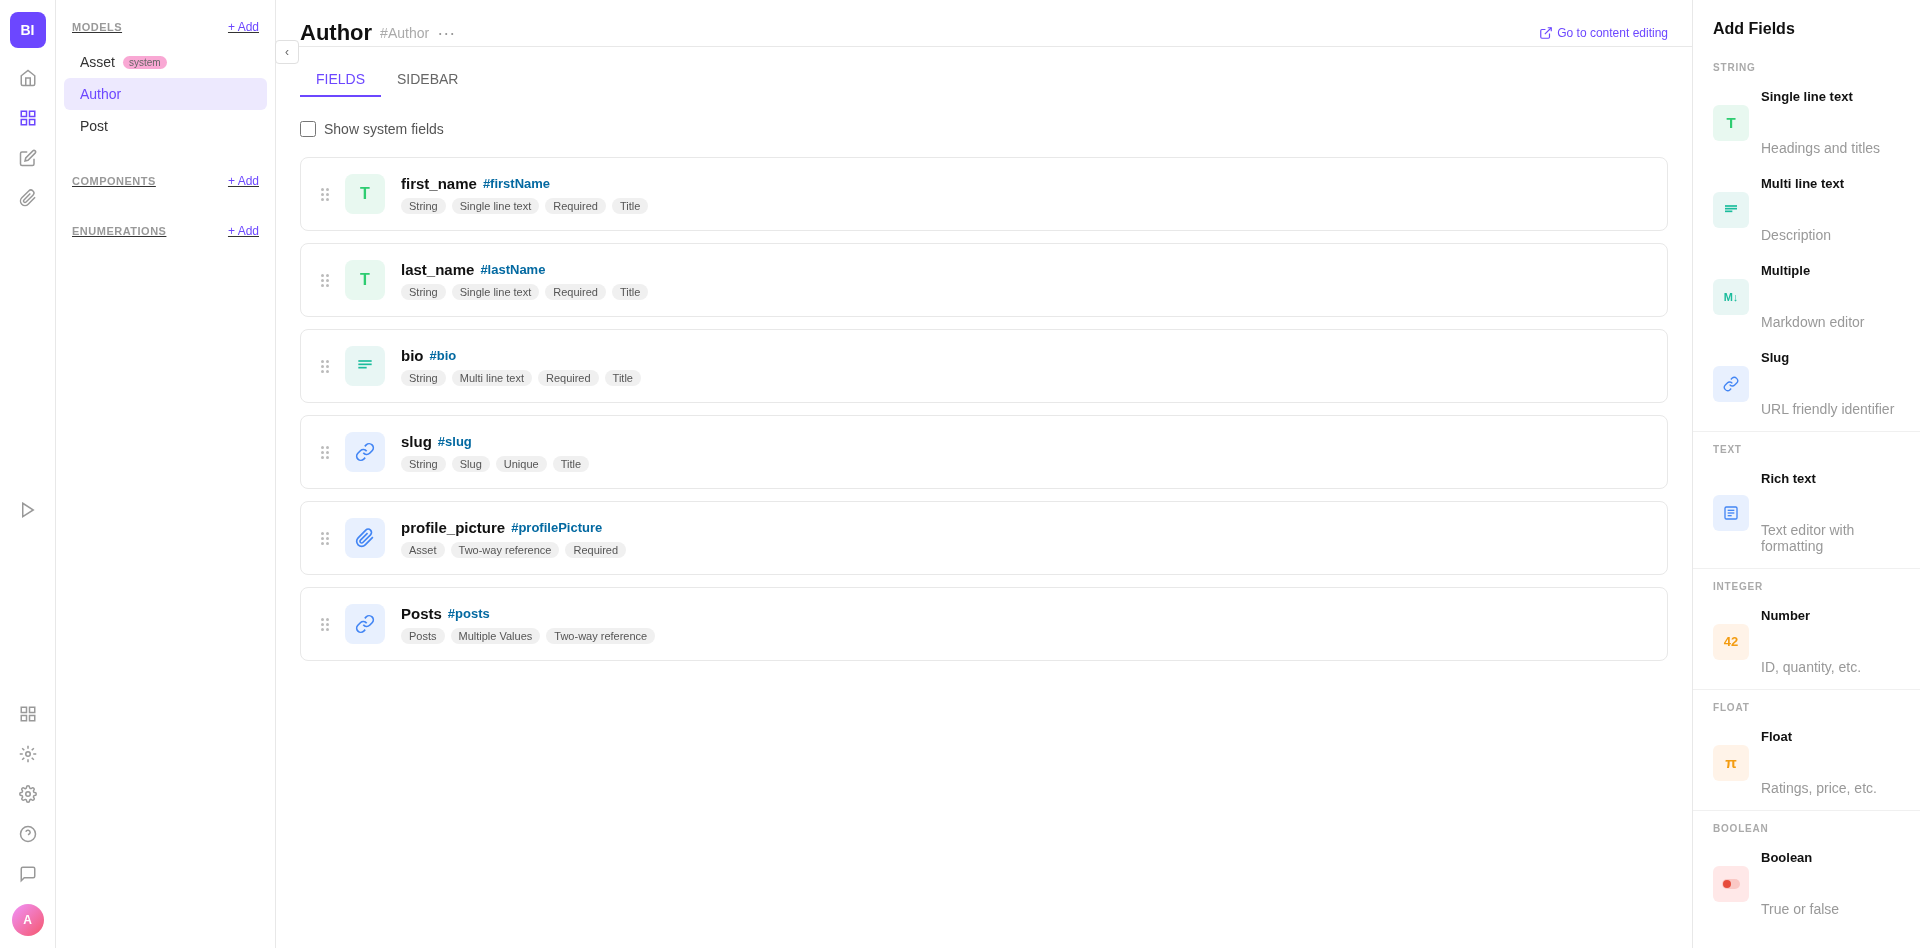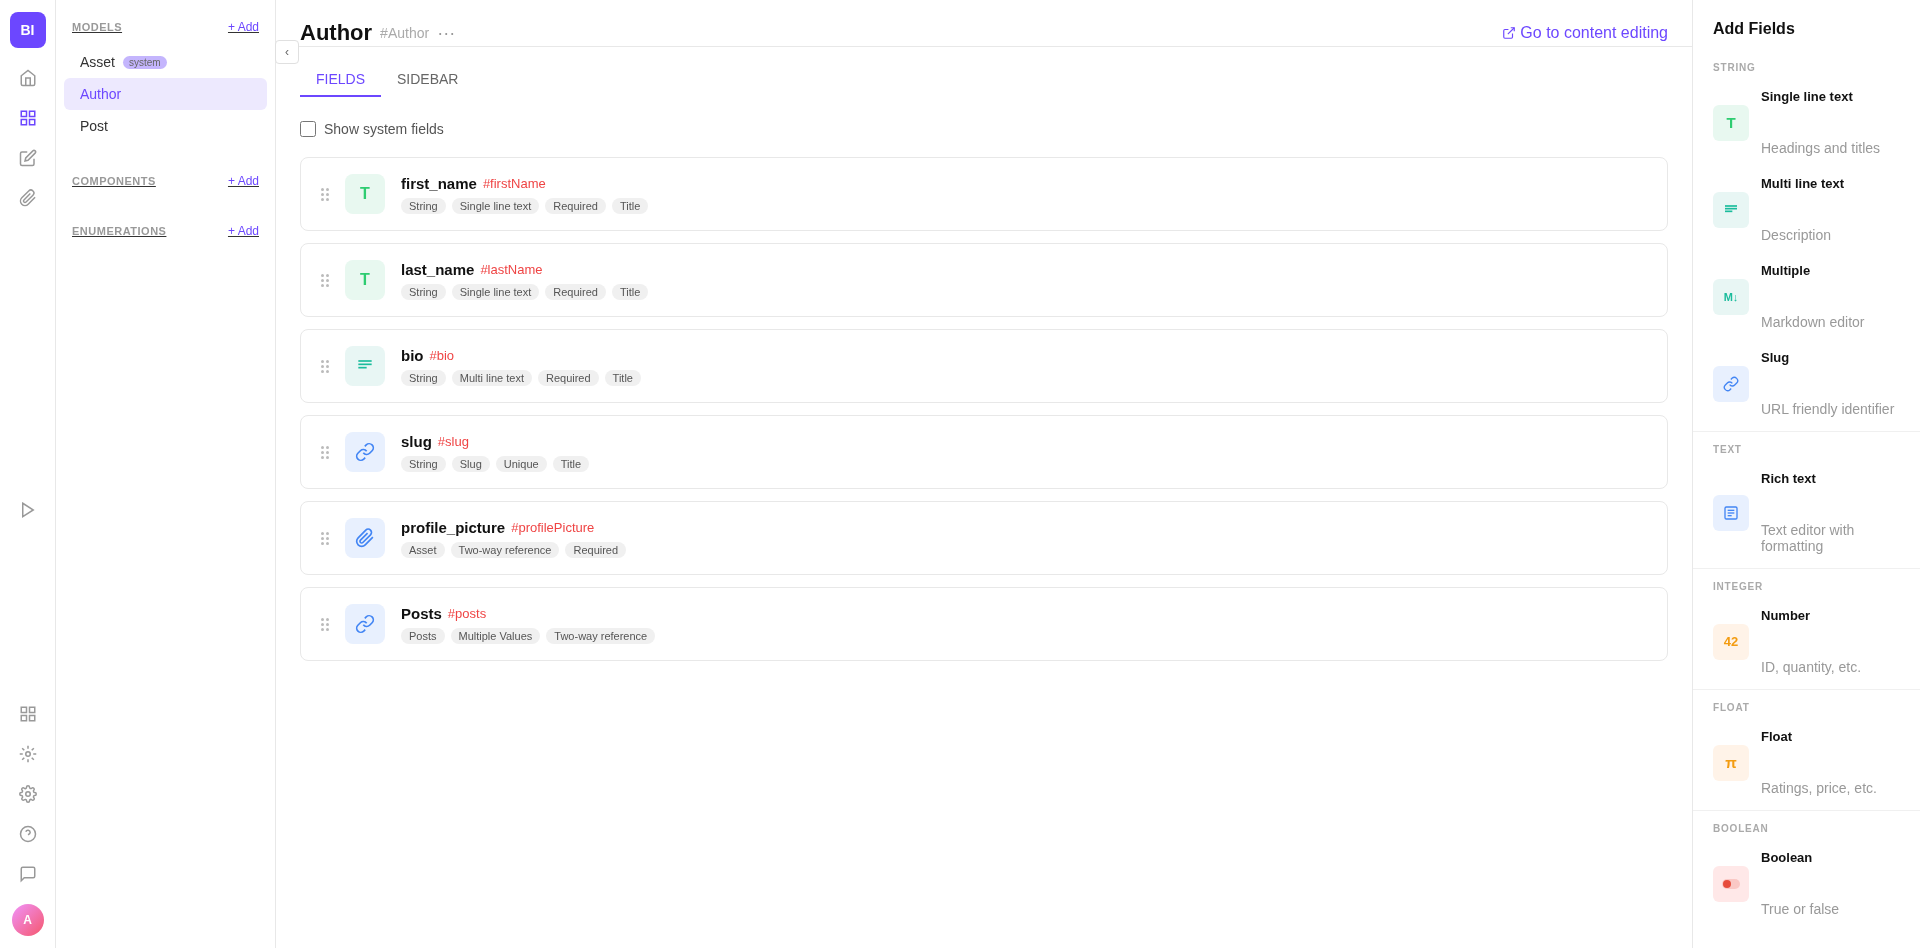--- a/index.html
+++ b/index.html
@@ -80,21 +80,21 @@
       cursor: pointer;
       border-radius: 6px;
       margin: 0 8px;
       display: flex; align-items: center; gap: 8px;
       font-size: 14px;
       color: #333;
     }
     .sidebar-item.active { background: #ede9fe; color: #6c47ff; font-weight: 500; }
     .sidebar-item-badge {
       font-size: 10px;
-      background: #c4b5fd;
+      background: #f9a8d4;
       color: #666;
       padding: 1px 6px;
       border-radius: 10px;
     }
     .sidebar-collapse-btn {
       width: 24px; height: 24px;
       border-radius: 4px;
       border: 1px solid #e0e0e0;
       background: #fff;
       cursor: pointer;
@@ -130,21 +130,21 @@
     }
     .main-subtitle {
       font-size: 14px;
       color: #aaa;
     }
     .main-more-btn {
       background: none; border: none;
       color: #999; cursor: pointer; font-size: 18px;
     }
     .goto-content-btn {
-      font-size: 16px;
+      font-size: 12px;
       color: #6c47ff;
       cursor: pointer;
       display: flex; align-items: center; gap: 4px;
     }
     .tabs {
       display: flex; gap: 0;
       margin-top: 16px;
     }
     .tab {
       padding: 8px 16px;
@@ -213,22 +213,22 @@
     .field-icon-wrap.blue-light { background: #e8f0fe; color: #4285f4; }
     .field-info { flex: 1; }
     .field-name {
       font-size: 15px;
       font-weight: 600;
       color: #111;
       display: flex; align-items: center; gap: 6px;
       margin-bottom: 6px;
     }
     .field-api-id {
-      color: #ef4444;
-      font-weight: 400;
+      color: #0369a1;
+      font-weight: 700;
       font-size: 13px;
     }
     .field-tags {
       display: flex; gap: 6px; flex-wrap: wrap;
     }
     .field-tag {
       font-size: 11px;
       padding: 2px 8px;
       border-radius: 10px;
       background: #f0f0f0;

